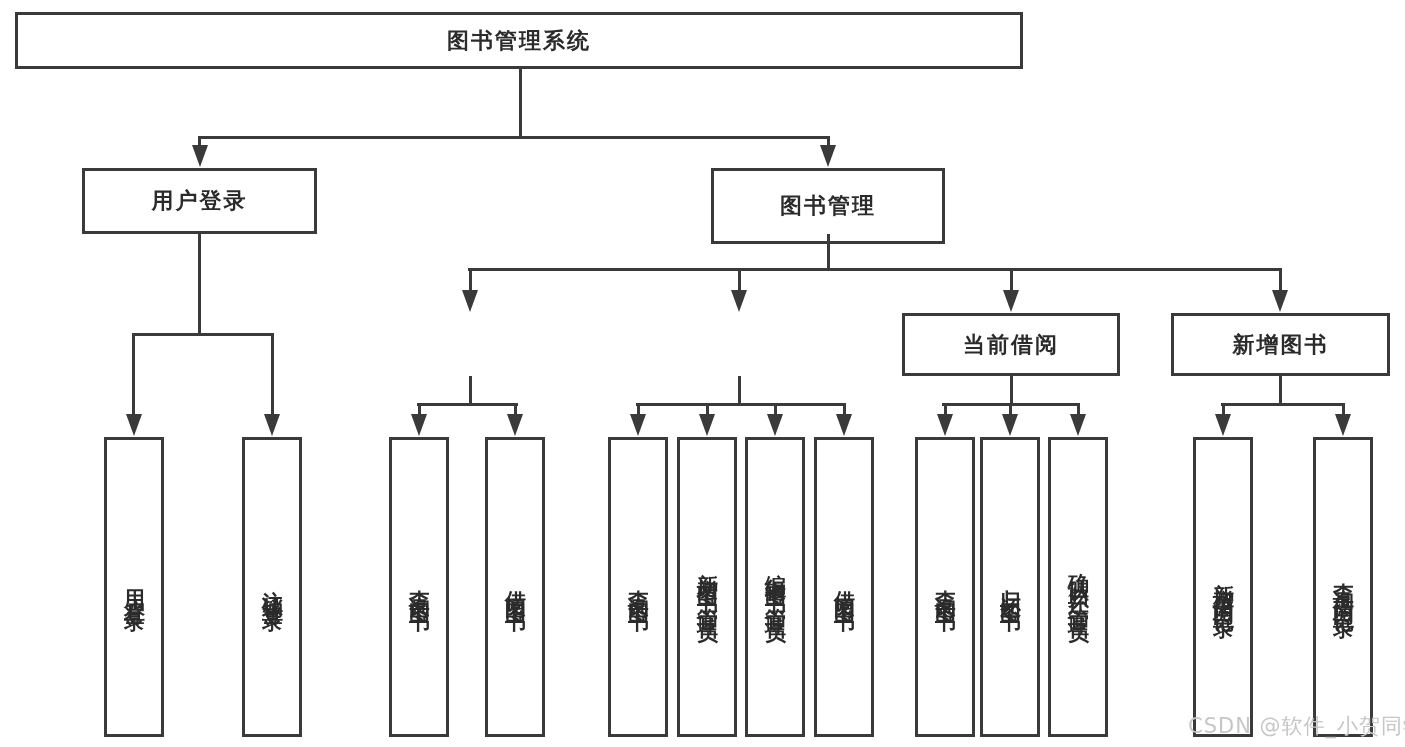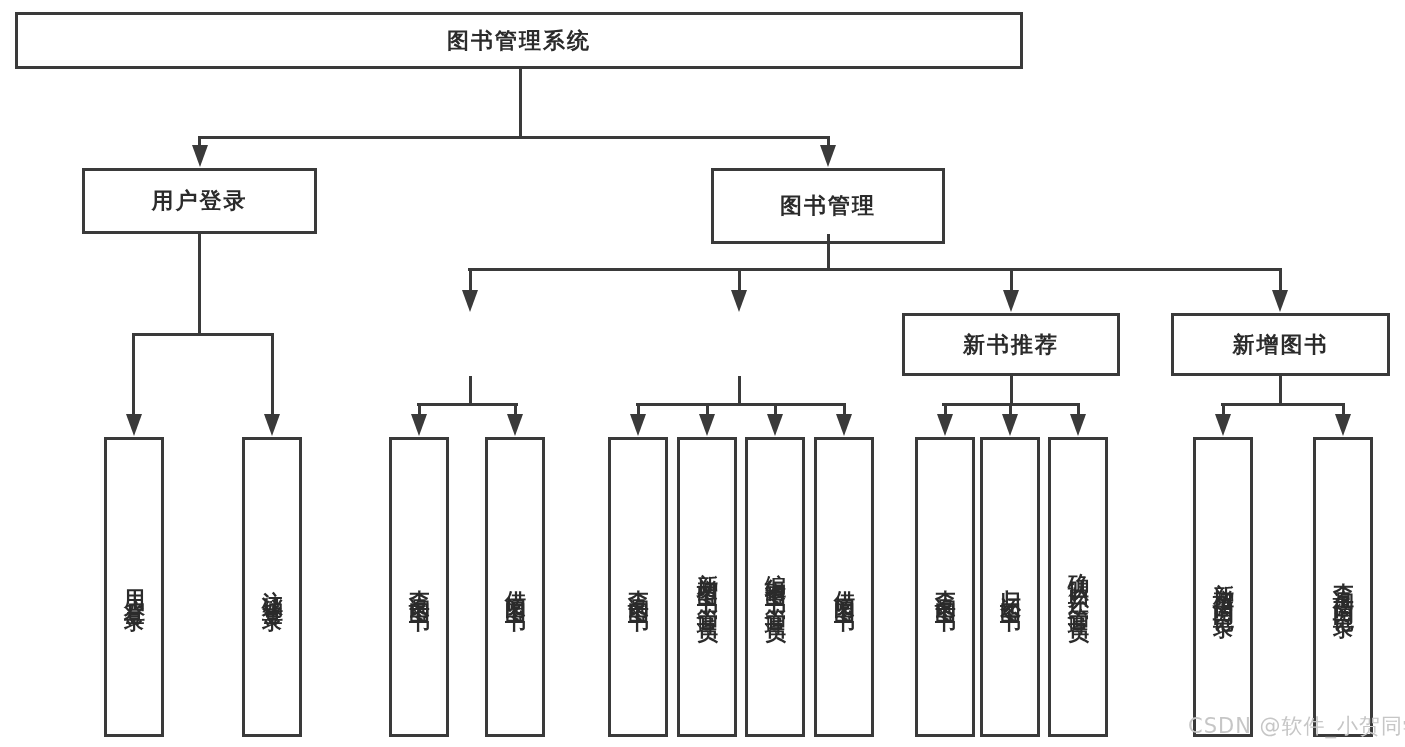--- a/index.html
+++ b/index.html
@@ -93,21 +93,21 @@
   <div class="ln" style="left:469px;top:268px;width:3px;height:24px"></div>
   <div class="ah" style="left:462px;top:290px"></div>
   <div class="ln" style="left:738px;top:268px;width:3px;height:24px"></div>
   <div class="ah" style="left:731px;top:290px"></div>
   <div class="ln" style="left:1010px;top:268px;width:3px;height:24px"></div>
   <div class="ah" style="left:1003px;top:290px"></div>
   <div class="ln" style="left:1279px;top:268px;width:3px;height:24px"></div>
   <div class="ah" style="left:1272px;top:290px"></div>
 
   <div class="box h" style="left:902px;top:313px;width:218px;height:63px">
-    <span>新书推荐</span>
+    <span>当前借阅</span>
   </div>
   <div class="box h" style="left:1171px;top:313px;width:219px;height:63px">
     <span>新增图书</span>
   </div>
 
   <div class="ln" style="left:469px;top:376px;width:3px;height:30px"></div>
   <div class="ln" style="left:417px;top:403px;width:101px;height:3px"></div>
   <div class="ln" style="left:418px;top:403px;width:3px;height:13px"></div>
   <div class="ah" style="left:411px;top:414px"></div>
   <div class="ln" style="left:514px;top:403px;width:3px;height:13px"></div>

